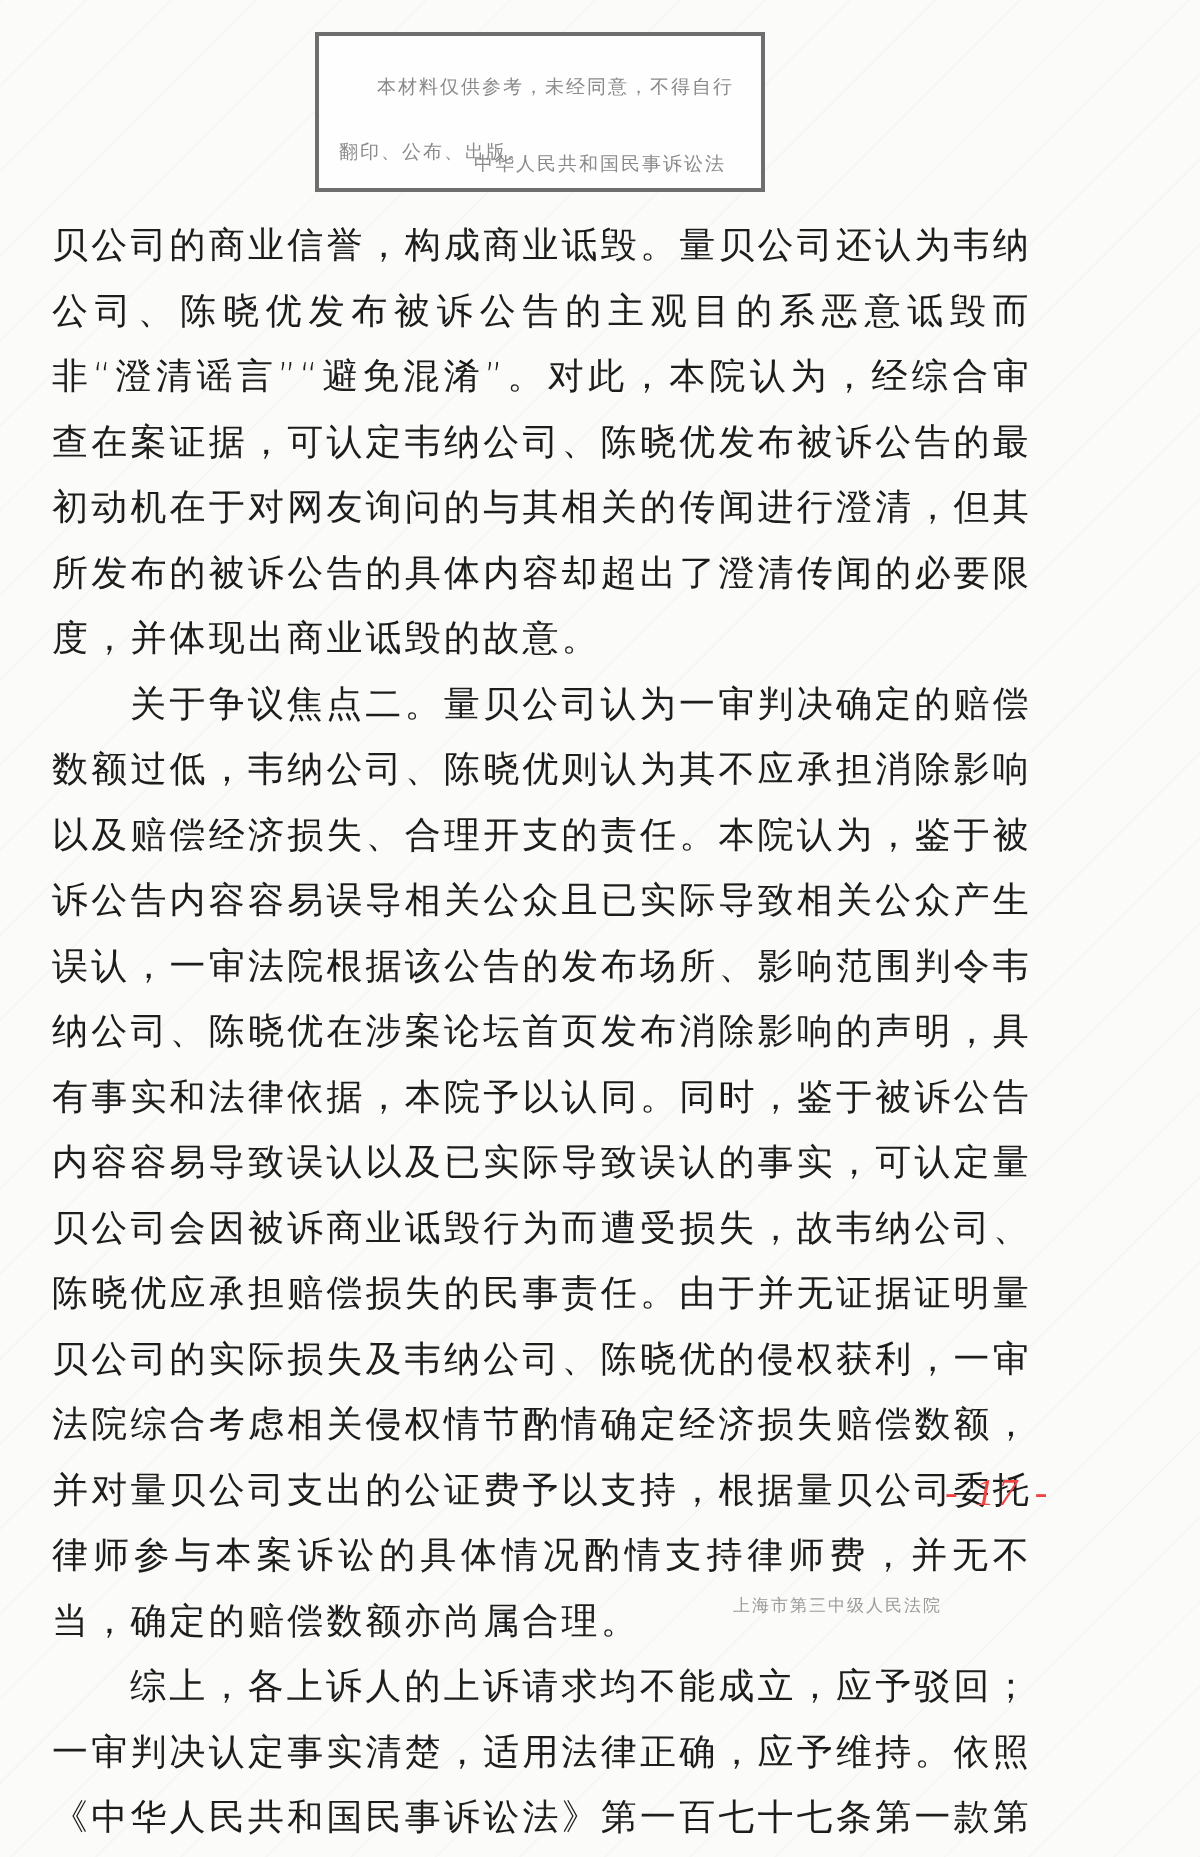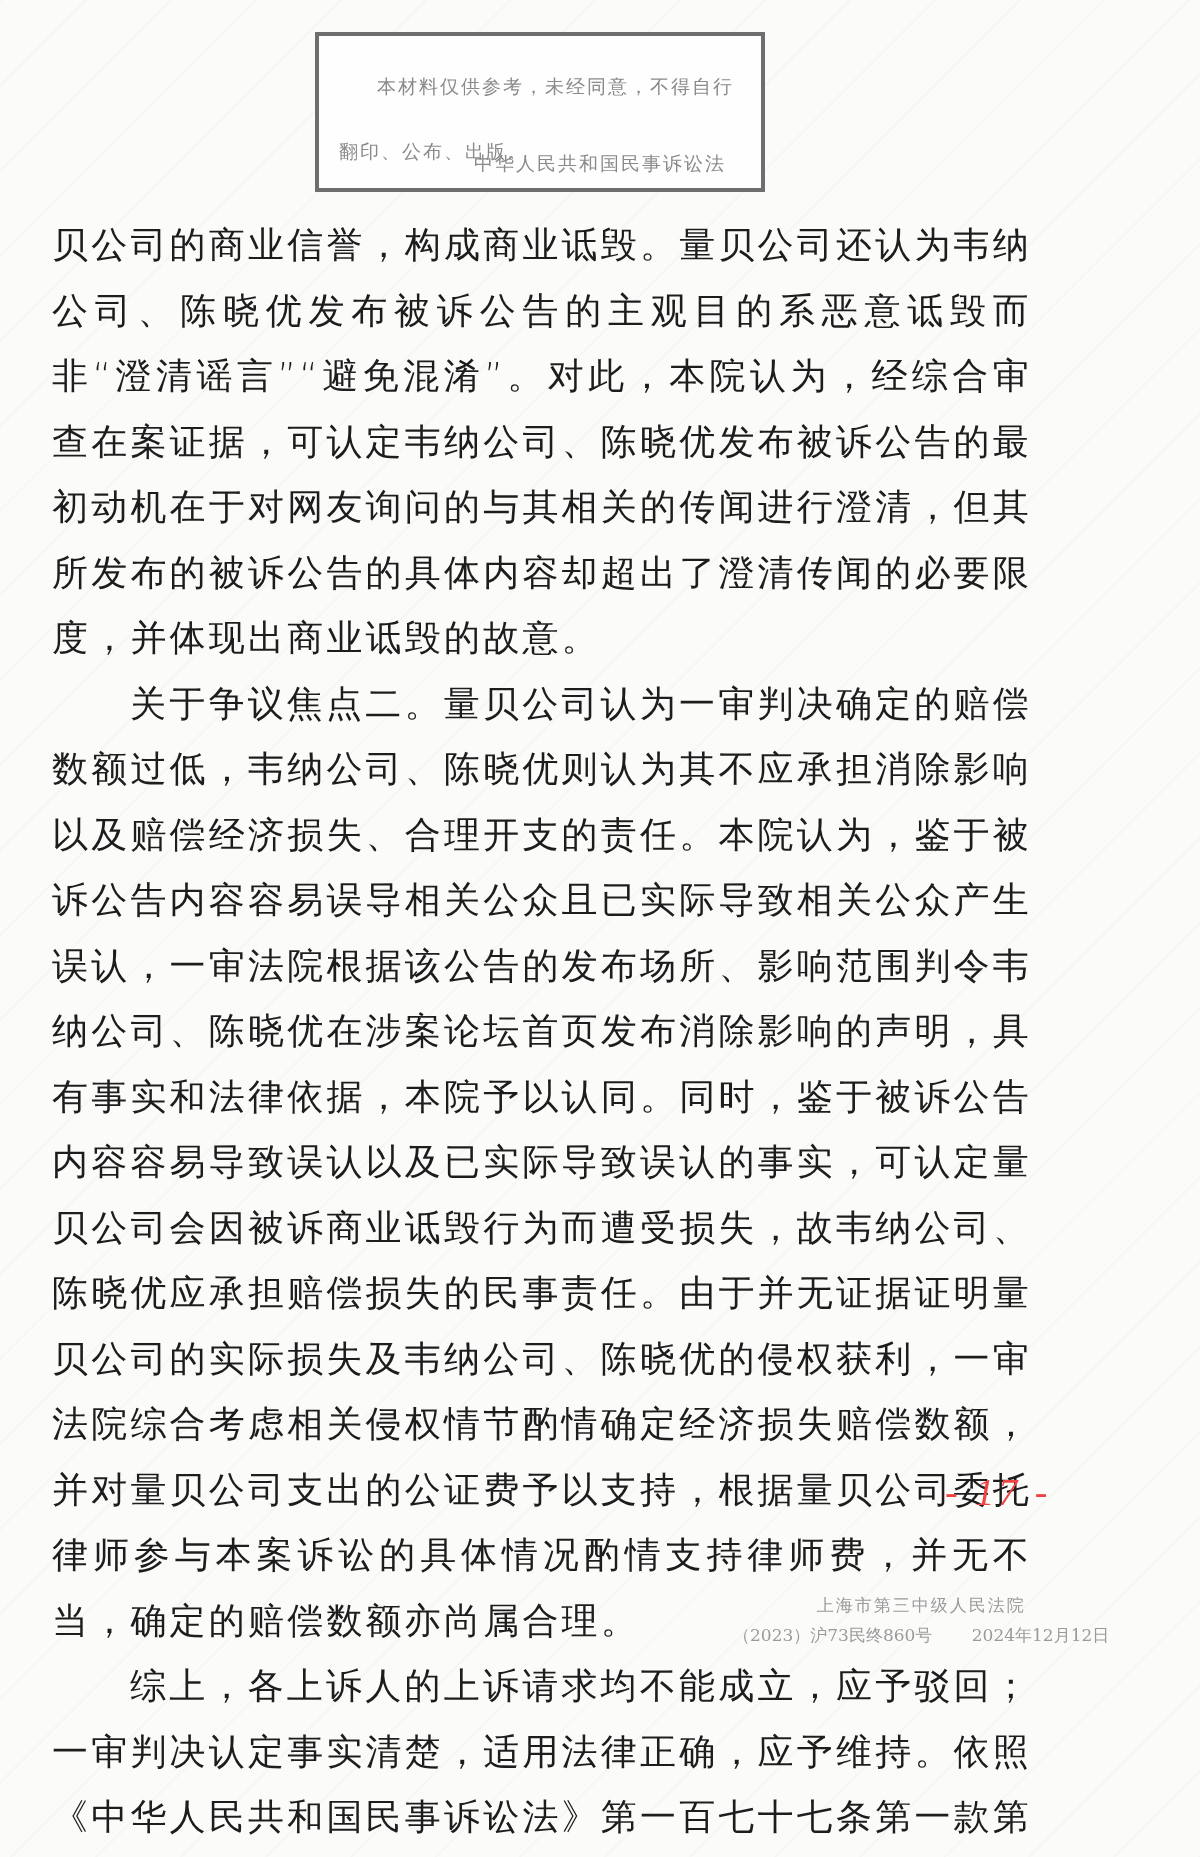--- a/index.html
+++ b/index.html
@@ -58,17 +58,13 @@
 <div class="body-text">
   <p>贝公司的商业信誉，构成商业诋毁。量贝公司还认为韦纳公司、陈晓优发布被诉公告的主观目的系恶意诋毁而非“澄清谣言”“避免混淆”。对此，本院认为，经综合审查在案证据，可认定韦纳公司、陈晓优发布被诉公告的最初动机在于对网友询问的与其相关的传闻进行澄清，但其所发布的被诉公告的具体内容却超出了澄清传闻的必要限度，并体现出商业诋毁的故意。</p>
   <p class="indent">关于争议焦点二。量贝公司认为一审判决确定的赔偿数额过低，韦纳公司、陈晓优则认为其不应承担消除影响以及赔偿经济损失、合理开支的责任。本院认为，鉴于被诉公告内容容易误导相关公众且已实际导致相关公众产生误认，一审法院根据该公告的发布场所、影响范围判令韦纳公司、陈晓优在涉案论坛首页发布消除影响的声明，具有事实和法律依据，本院予以认同。同时，鉴于被诉公告内容容易导致误认以及已实际导致误认的事实，可认定量贝公司会因被诉商业诋毁行为而遭受损失，故韦纳公司、陈晓优应承担赔偿损失的民事责任。由于并无证据证明量贝公司的实际损失及韦纳公司、陈晓优的侵权获利，一审法院综合考虑相关侵权情节酌情确定经济损失赔偿数额，并对量贝公司支出的公证费予以支持，根据量贝公司委托律师参与本案诉讼的具体情况酌情支持律师费，并无不当，确定的赔偿数额亦尚属合理。</p>
   <p class="indent">综上，各上诉人的上诉请求均不能成立，应予驳回；一审判决认定事实清楚，适用法律正确，应予维持。依照《中华人民共和国民事诉讼法》第一百七十七条第一款第一项规定，判决如下：</p>
 </div>
 
 <div class="page-number">- 17 -</div>
 
 <div class="footer">
   <div class="footer-court">上海市第三中级人民法院</div>
-  <div class="footer-meta">
-    <span>（2023）沪73民终860号</span>
-    <span>2024年12月12日</span>
-  </div>
 </div>
 
 </body></html>

